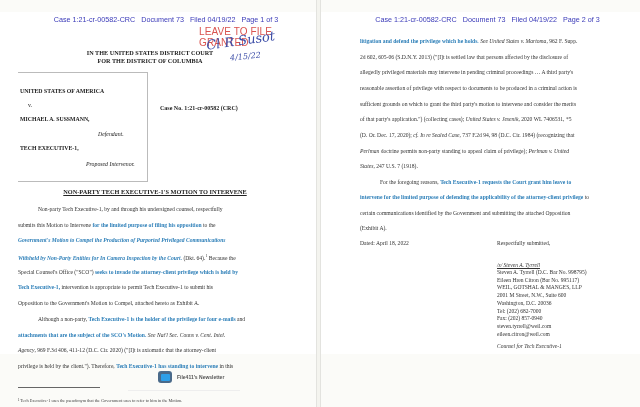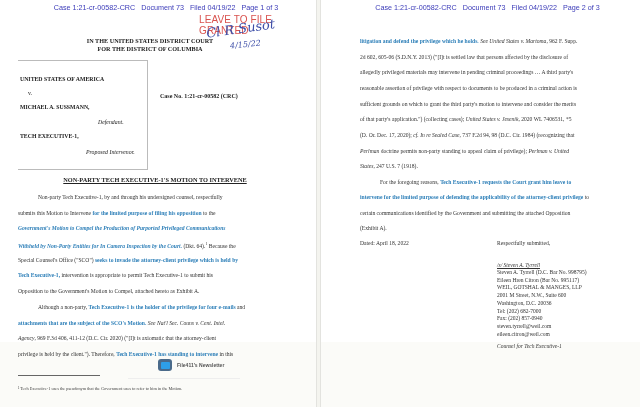--- a/index.html
+++ b/index.html
@@ -4,21 +4,21 @@
 <style>
   html, body { margin: 0; padding: 0; }
   body {
     width: 640px; height: 407px; overflow: hidden;
     background: #fbfbf8;
     font-family: "Liberation Serif", serif;
     color: #2a2a2a;
     position: relative;
   }
   .page {
-    position: absolute; top: 0; height: 342px;
+    position: absolute; top: 12px; height: 342px;
     background: #ffffff;
   }
   #page1 { left: 0; width: 316px; }
   #page2 { left: 321px; width: 319px; }
   .divider {
     position: absolute; left: 316px; top: 0; width: 5px; height: 407px;
     background: #f4f4ef;
     border-left: 1px solid #e3e3df;
     border-right: 1px solid #e3e3df;
     box-sizing: border-box;

